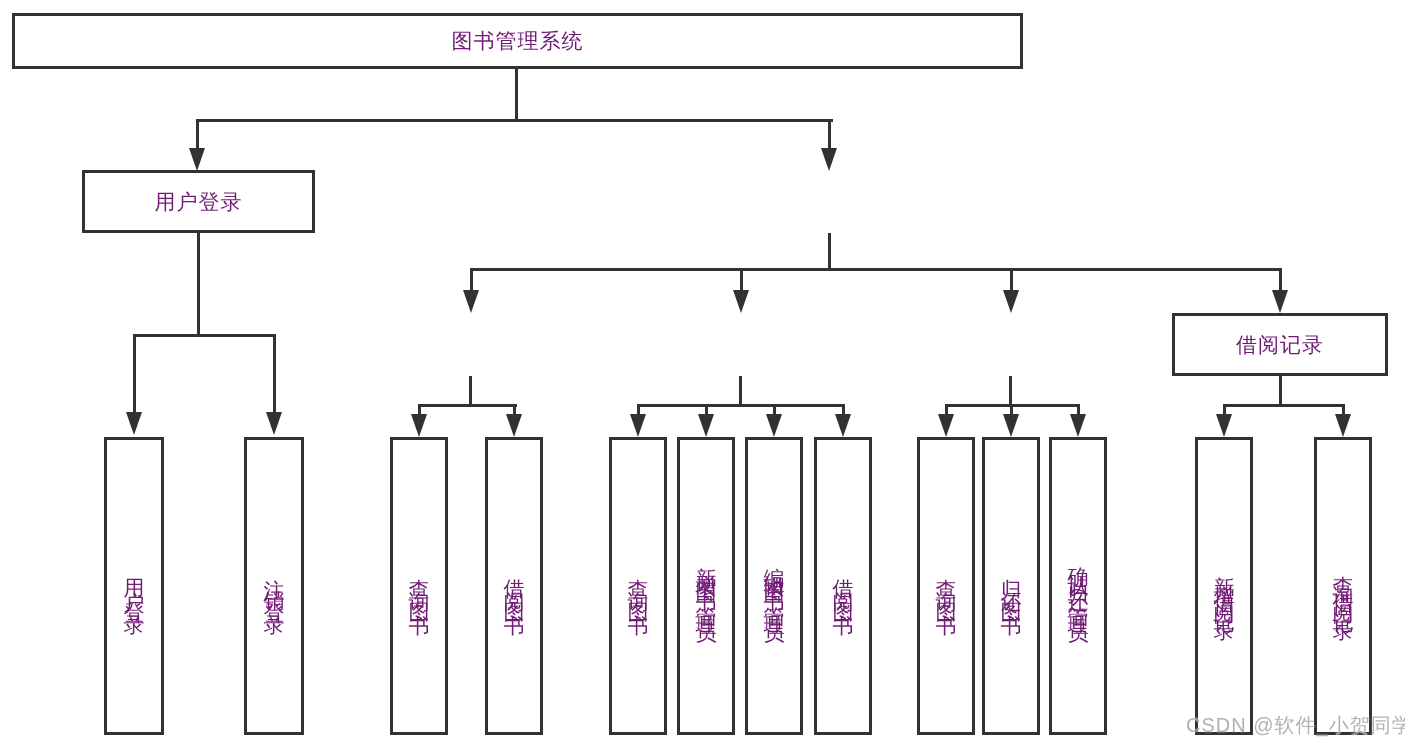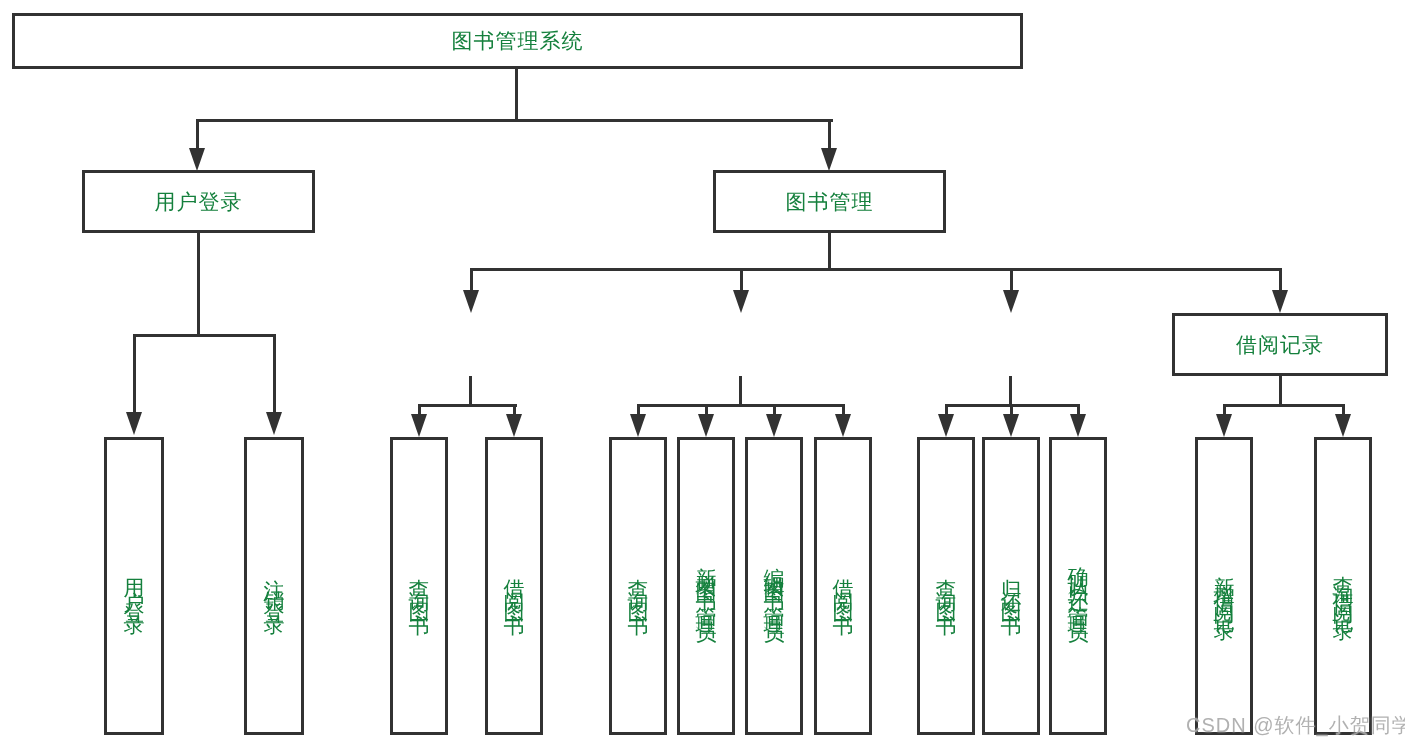--- a/index.html
+++ b/index.html
@@ -13,21 +13,21 @@
     overflow: hidden;
   }
   .node {
     position: absolute;
     border: 3px solid #323232;
     background: #ffffff;
     display: flex;
     align-items: center;
     justify-content: center;
     font-size: 21px;
-    color: #15803d;
+    color: #701a75;
     letter-spacing: 1px;
     z-index: 2;
   }
   .vnode span {
     writing-mode: vertical-rl;
     text-orientation: mixed;
     letter-spacing: 9px;
     font-size: 21px;
   }
   .vline, .hline {
@@ -68,23 +68,20 @@
 
   <div class="vline" style="left:515px; top:68px; width:3px; height:54px;"></div>
   <div class="hline" style="left:196px; top:119px; width:637px; height:3px;"></div>
   <div class="vline" style="left:196px; top:119px; width:3px; height:32px;"></div>
   <div class="arrowhead" style="left:189px; top:148px;"></div>
   <div class="vline" style="left:828px; top:119px; width:3px; height:32px;"></div>
   <div class="arrowhead" style="left:821px; top:148px;"></div>
 
   <div class="node" style="left:82px; top:170px; width:233px; height:63px;">
     <span>用户登录</span>
-  </div>
-  <div class="node" style="left:713px; top:170px; width:233px; height:63px;">
-    <span>图书管理</span>
   </div>
 
   <div class="vline" style="left:197px; top:233px; width:3px; height:104px;"></div>
   <div class="hline" style="left:133px; top:334px; width:143px; height:3px;"></div>
   <div class="vline" style="left:133px; top:334px; width:3px; height:80px;"></div>
   <div class="arrowhead" style="left:126px; top:412px;"></div>
   <div class="vline" style="left:273px; top:334px; width:3px; height:80px;"></div>
   <div class="arrowhead" style="left:266px; top:412px;"></div>
 
   <div class="node vnode" style="left:104px; top:437px; width:60px; height:298px;">

